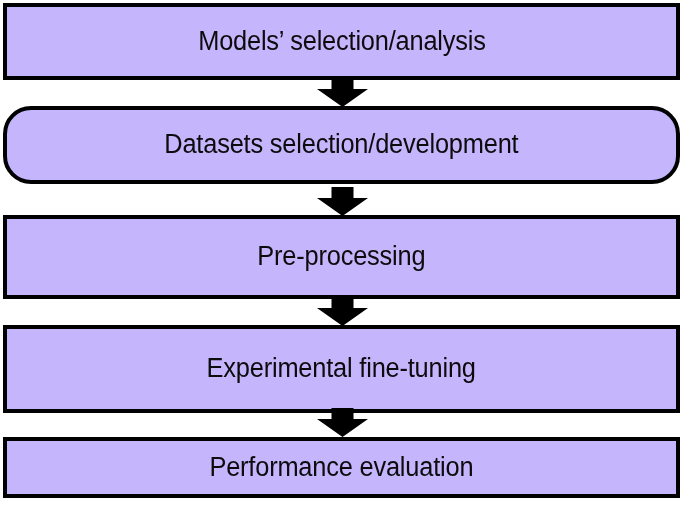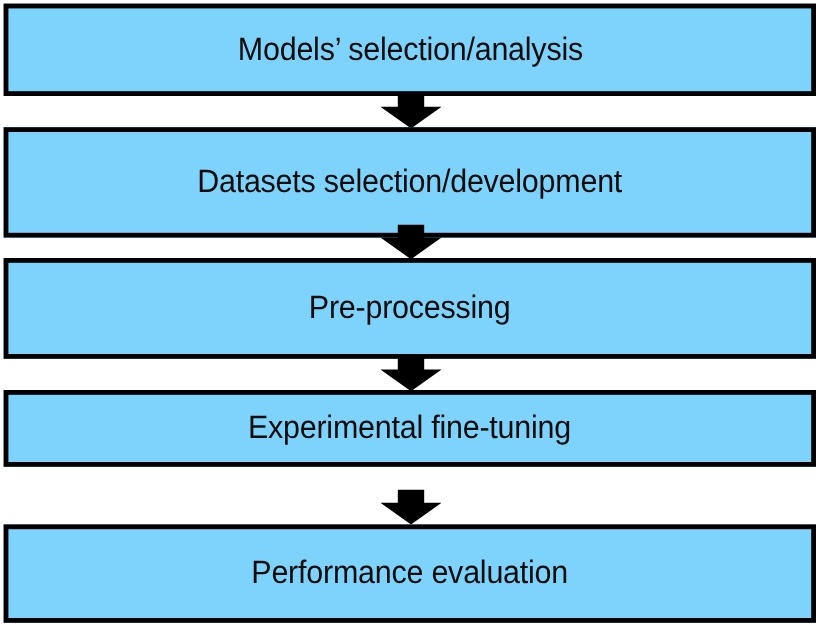--- a/index.html
+++ b/index.html
@@ -14,21 +14,21 @@
     height: 521px;
     background: #ffffff;
     overflow: hidden;
     font-family: "Liberation Sans", "DejaVu Sans", sans-serif;
   }
   .flow-step {
     position: absolute;
     left: 3px;
     width: 677px;
     box-sizing: border-box;
-    background: #7dd3fc;
+    background: #c4b5fd;
     border: 4px solid #000000;
     display: flex;
     align-items: center;
     justify-content: center;
   }
   .flow-step-label {
     font-size: 27px;
     line-height: 1.1;
     color: #0c0c0c;
     text-align: center;
@@ -56,47 +56,47 @@
   <div class="flow-step" style="top:3px; height:77px;">
     <span class="flow-step-label">Models’ selection/analysis</span>
   </div>
 
   <div class="flow-arrow" style="top:78px; height:29px;">
     <svg width="51" height="29" viewBox="0 0 51 29" xmlns="http://www.w3.org/2000/svg" aria-hidden="true">
       <polygon points="14.5,0 36.5,0 36.5,11 51,11 25.5,29 0,11 14.5,11" fill="#000000"></polygon>
     </svg>
   </div>
 
-  <div class="flow-step" style="top:106px; height:92px;">
+  <div class="flow-step" style="top:106px; height:78px;border-radius:28px;">
     <span class="flow-step-label">Datasets selection/development</span>
   </div>
 
   <div class="flow-arrow" style="top:187px; height:29px;">
     <svg width="51" height="29" viewBox="0 0 51 29" xmlns="http://www.w3.org/2000/svg" aria-hidden="true">
       <polygon points="14.5,0 36.5,0 36.5,11 51,11 25.5,29 0,11 14.5,11" fill="#000000"></polygon>
     </svg>
   </div>
 
   <div class="flow-step" style="top:215px; height:84px;">
     <span class="flow-step-label">Pre-processing</span>
   </div>
 
   <div class="flow-arrow" style="top:297px; height:29px;">
     <svg width="51" height="29" viewBox="0 0 51 29" xmlns="http://www.w3.org/2000/svg" aria-hidden="true">
       <polygon points="14.5,0 36.5,0 36.5,11 51,11 25.5,29 0,11 14.5,11" fill="#000000"></polygon>
     </svg>
   </div>
 
-  <div class="flow-step" style="top:325px; height:64px;">
+  <div class="flow-step" style="top:325px; height:88px;">
     <span class="flow-step-label">Experimental fine-tuning</span>
   </div>
 
   <div class="flow-arrow" style="top:408px; height:29px;">
     <svg width="51" height="29" viewBox="0 0 51 29" xmlns="http://www.w3.org/2000/svg" aria-hidden="true">
       <polygon points="14.5,0 36.5,0 36.5,11 51,11 25.5,29 0,11 14.5,11" fill="#000000"></polygon>
     </svg>
   </div>
 
-  <div class="flow-step" style="top:437px; height:82px;">
+  <div class="flow-step" style="top:437px; height:61px;">
     <span class="flow-step-label">Performance evaluation</span>
   </div>
 
 </div>
 
 </body></html>

